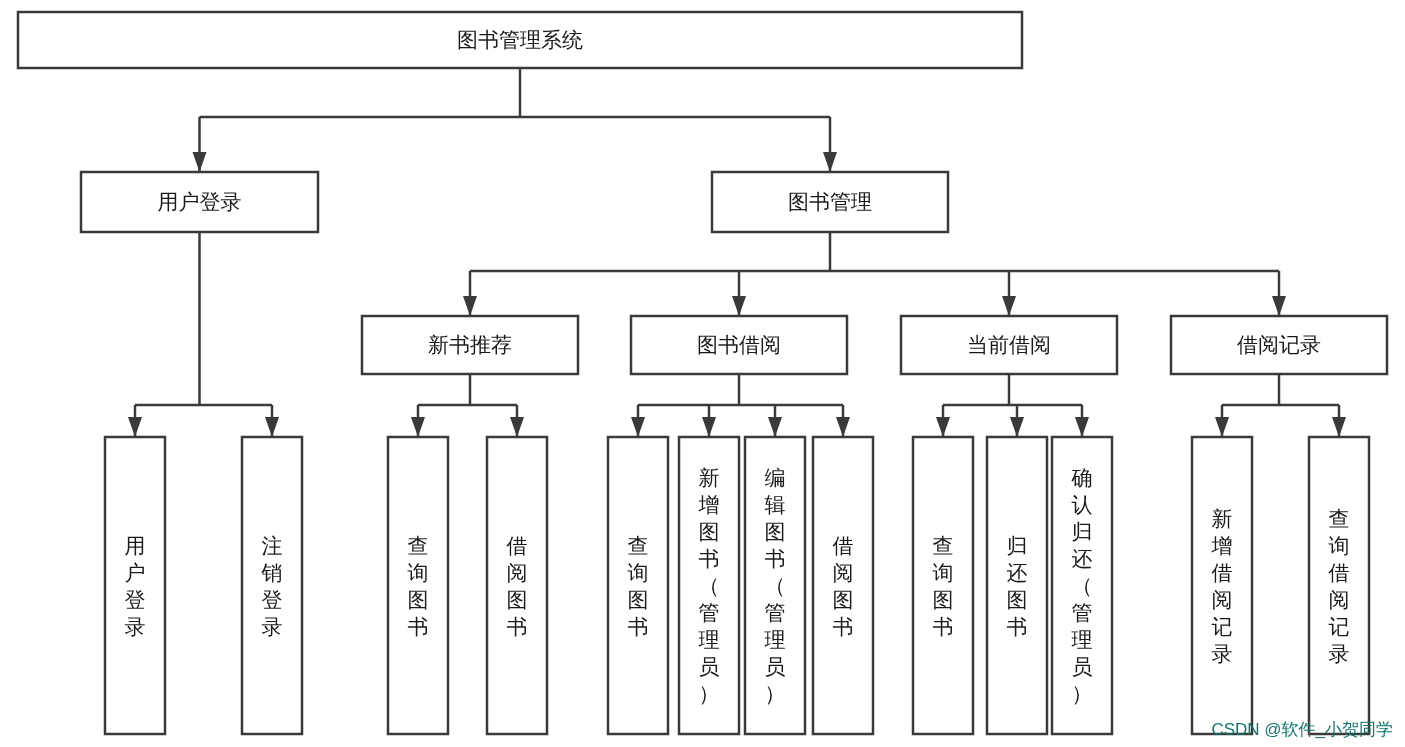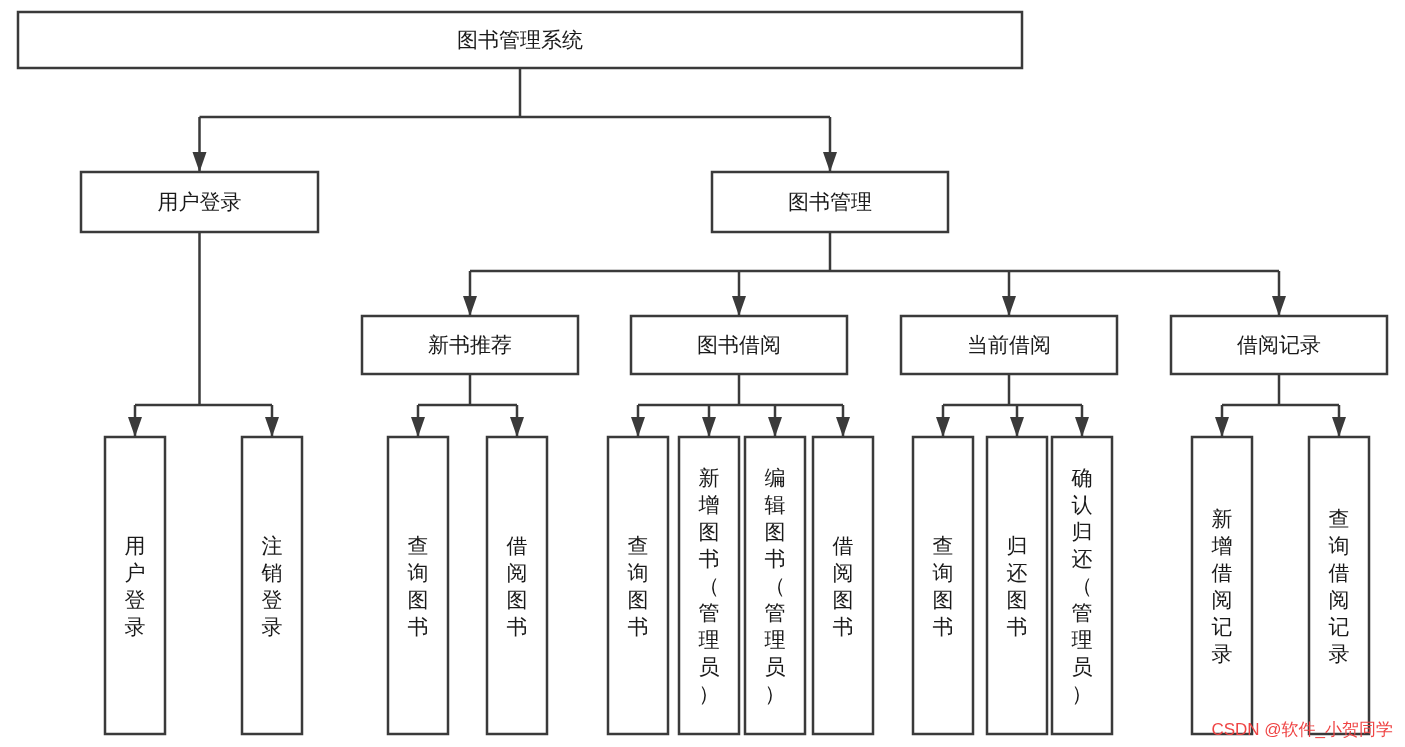--- a/index.html
+++ b/index.html
@@ -47,21 +47,21 @@
   .arrow-head {
     fill: #3a3a3a;
     stroke: none;
   }
   .watermark {
     position: absolute;
     right: 12px;
     bottom: 6px;
     font-family: "Liberation Sans", sans-serif;
     font-size: 17px;
-    color: #ef4444;
+    color: #0f766e;
     white-space: nowrap;
     user-select: none;
   }
 </style>
 </head>
 <body>
 
 <div id="diagram-root">
   <svg id="diagram-svg" width="1405" height="747" viewBox="0 0 1405 747" xmlns="http://www.w3.org/2000/svg">
       <g>

